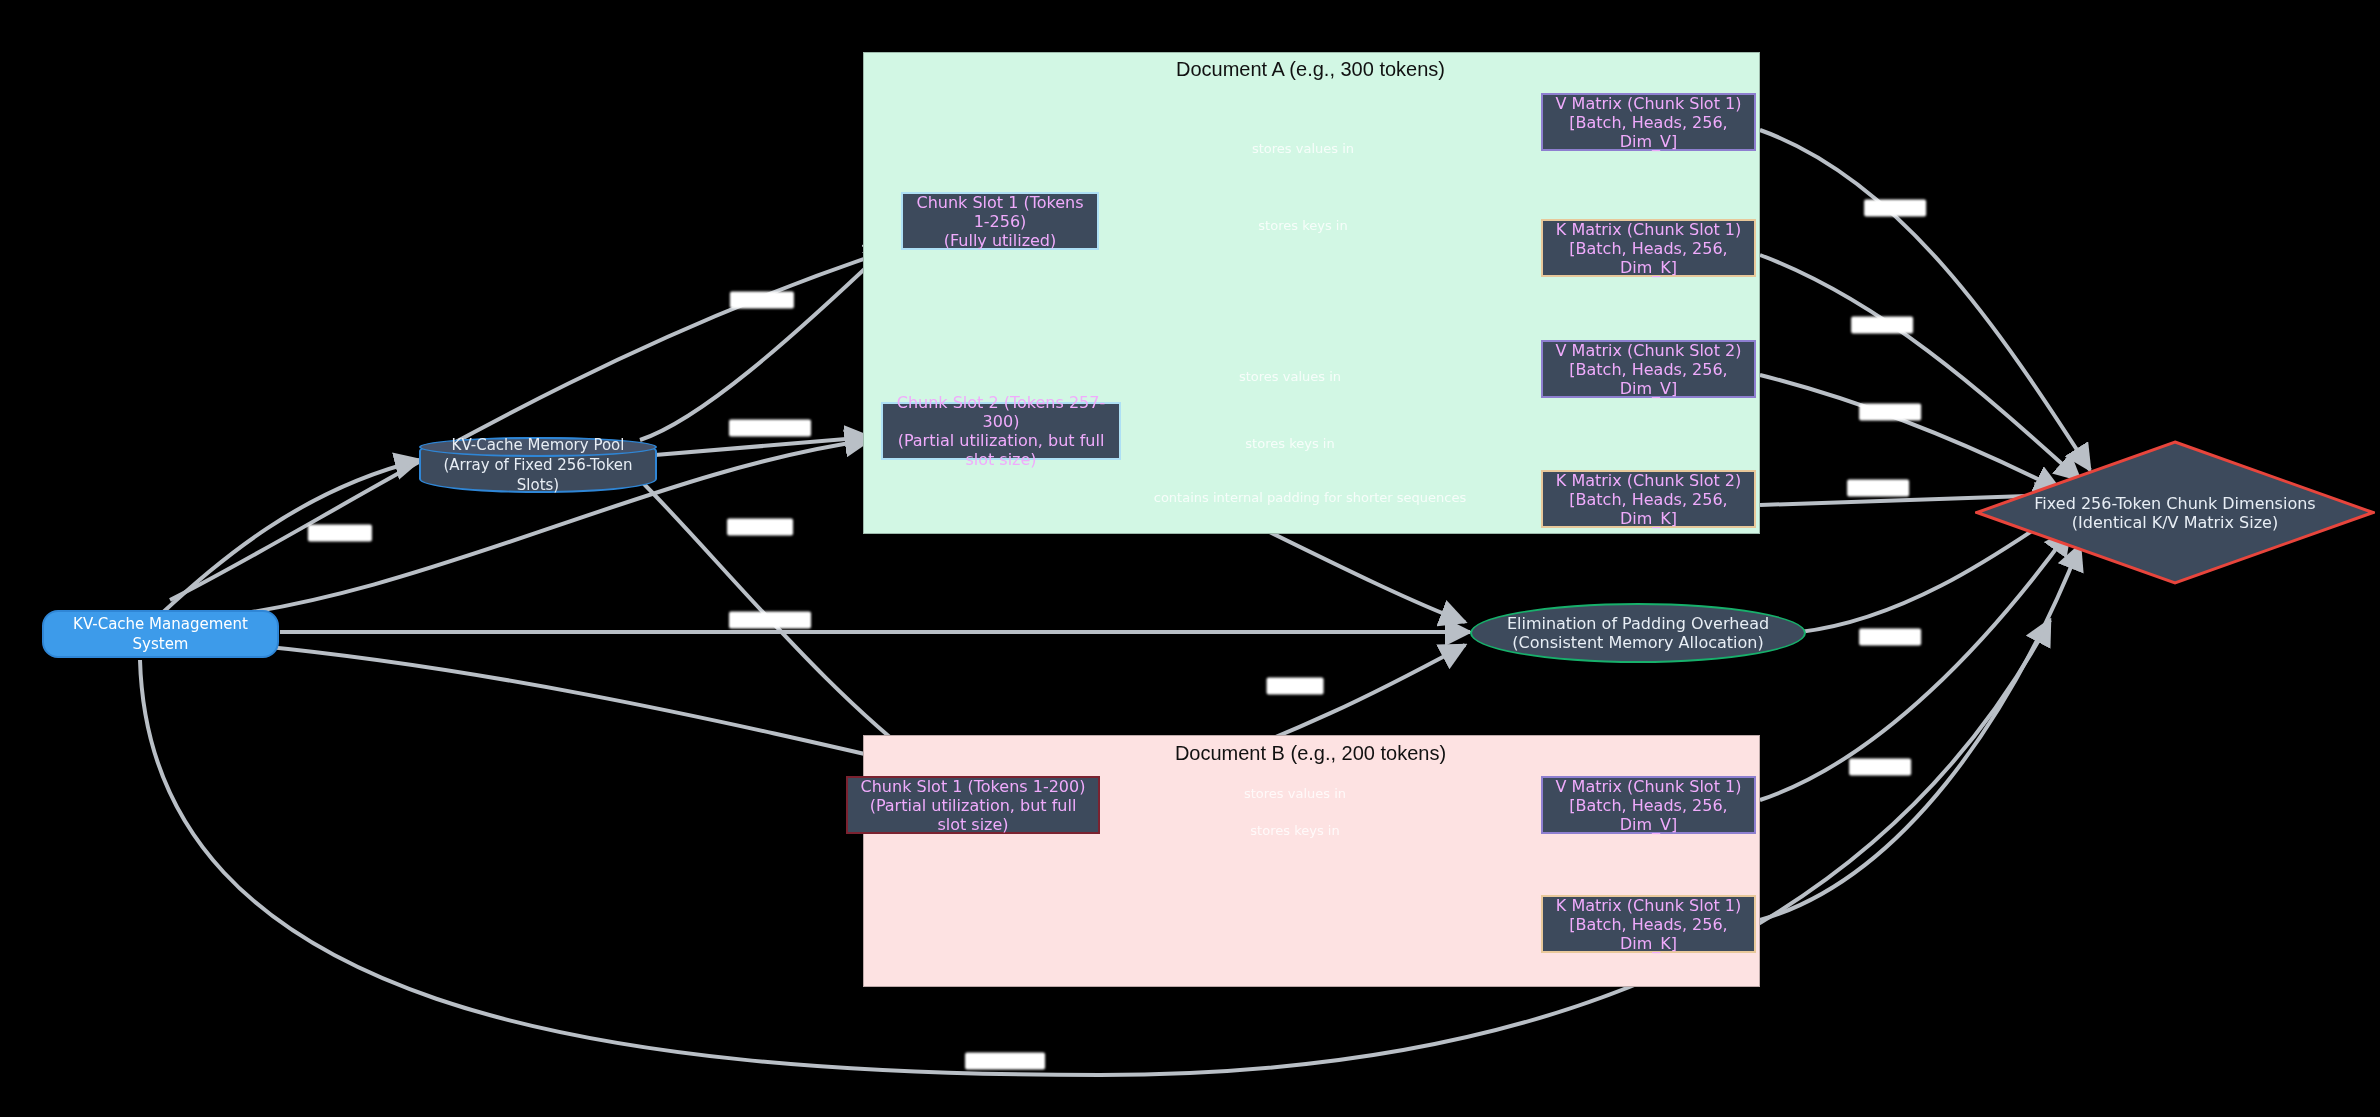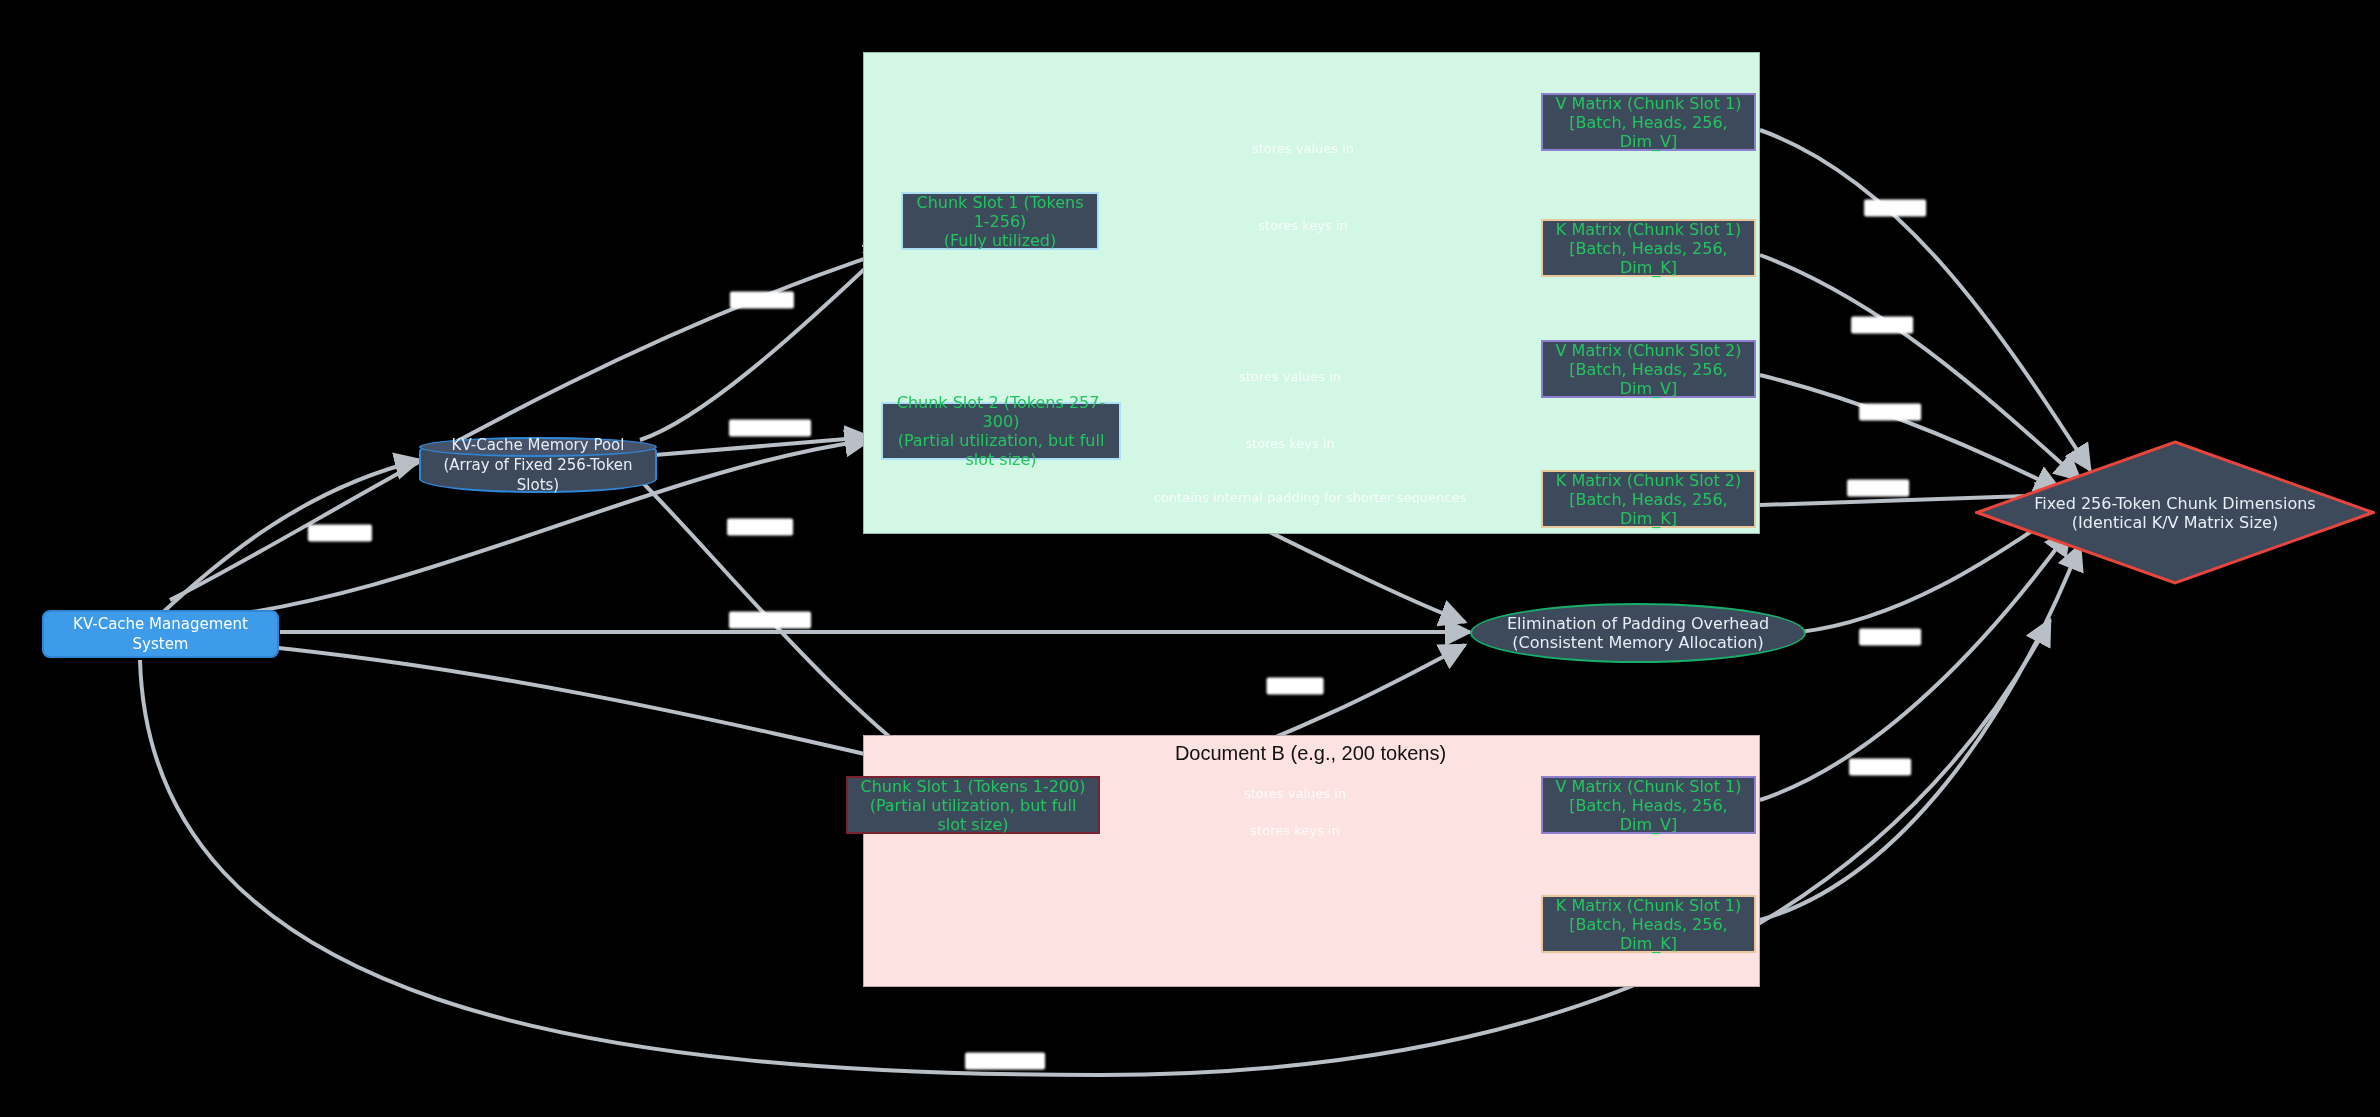--- a/index.html
+++ b/index.html
@@ -20,21 +20,21 @@
     font-size:20px;line-height:22px;
     font-family:"Liberation Sans",sans-serif;
     white-space:nowrap;
   }
 
   
   .node{
     position:absolute;
     display:flex;align-items:center;justify-content:center;
     text-align:center;
-    color:#22c55e;
+    color:#f0abfc;
     font-family:"DejaVu Sans",sans-serif;
     box-sizing:border-box;
   }
   .node .txt{width:100%;padding:0 6px;}
 
   .rect{background:#3d4a5c;}
   .rect.b-blue   {border:2px solid #aee0f5;}
   .rect.b-purple {border:2px solid #8e7fd0;}
   .rect.b-tan    {border:2px solid #e8c89a;}
   .rect.b-dark   {border:2px solid #7b2230;}
@@ -52,21 +52,21 @@
   .cyl:before{
     content:"";position:absolute;left:-2px;right:-2px;top:-2px;height:20px;
     border:2px solid #2f86d6;border-radius:50%;
     background:#46536a;box-sizing:border-box;
   }
   .cyl .txt{position:relative;z-index:2;width:100%;padding:0 8px;}
 
   
   .pill{
     position:absolute;background:#3d9bea;border:2px solid #2f86d6;
-    border-radius:8px;box-sizing:border-box;
+    border-radius:16px;box-sizing:border-box;
     display:flex;align-items:center;justify-content:center;
     color:#ffffff;text-align:center;
   }
 
   
   .ellipse{
     position:absolute;background:#3d4a5c;border:2px solid #17b06b;
     border-radius:50%;box-sizing:border-box;
     display:flex;align-items:center;justify-content:center;
     color:#e8eef5;text-align:center;
@@ -167,20 +167,21 @@
       <path d="M1760,920 C 1900,880 2010,720 2080,545"></path>
     </g>
 
     <g fill="none" stroke="#b9bfc6" stroke-width="4" marker-end="url(#ah)">
       <path d="M1800,632 C 1900,620 1990,560 2060,512"></path>
     </g>
   </svg>
 
   <div class="cluster" style="left:863px;top:52px;width:895px;height:480px;background:#d2f7e4;">
   </div>
+  <div class="cluster-label" style="left:863px;top:58px;width:895px;">Document A (e.g., 300 tokens)</div>
 
   <div class="cluster" style="left:863px;top:735px;width:895px;height:250px;background:#fde2e2;">
   </div>
   <div class="cluster-label" style="left:863px;top:742px;width:895px;">Document B (e.g., 200 tokens)</div>
 
   <div class="pill f17" style="left:42px;top:610px;width:237px;height:48px;">
     <span class="txt">KV-Cache Management System</span>
   </div>
 
   <div class="cyl f17" style="left:419px;top:437px;width:238px;height:56px;">

